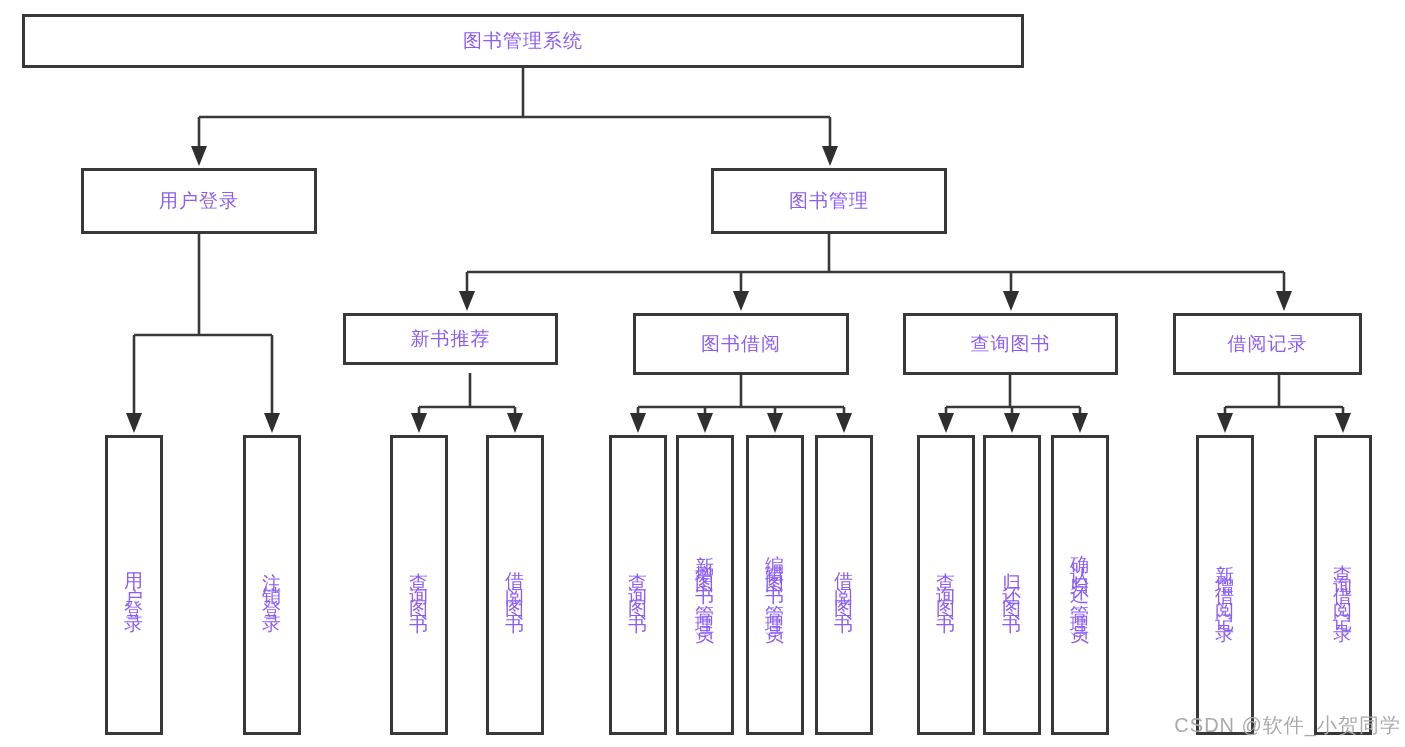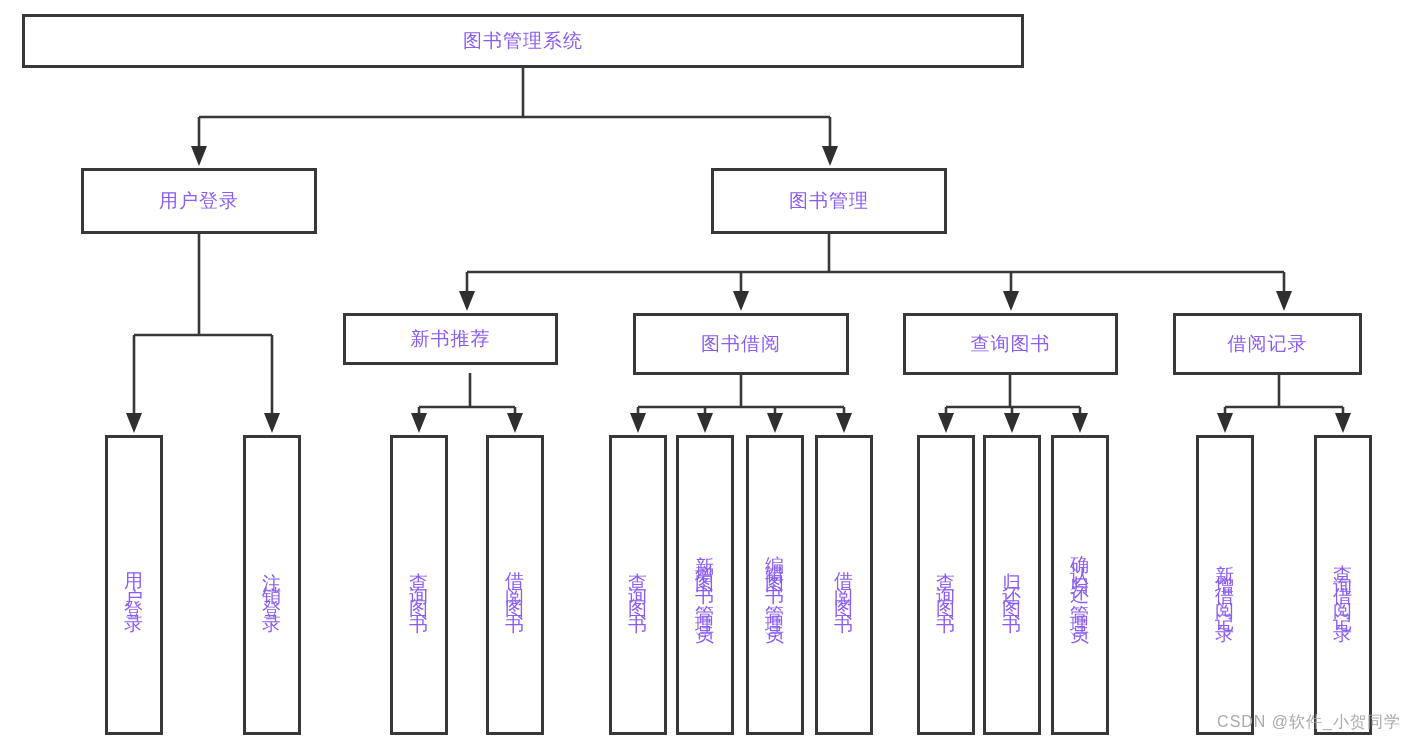--- a/index.html
+++ b/index.html
@@ -28,21 +28,21 @@
     text-orientation:mixed;
     letter-spacing:14px;
     line-height:1;
   }
   .leaf.mid span{letter-spacing:12px;}
   .leaf.long span{letter-spacing:10px;}
   .watermark{
     position:absolute;
     top:712px;
     right:4px;
-    font-size:16px;
+    font-size:20px;
     letter-spacing:1px;
     color:#a9a9a9;
     z-index:5;
     white-space:nowrap;
   }
 </style>
 </head>
 <body>
 
 <svg class="connectors" width="1405" height="747" viewBox="0 0 1405 747" xmlns="http://www.w3.org/2000/svg">

